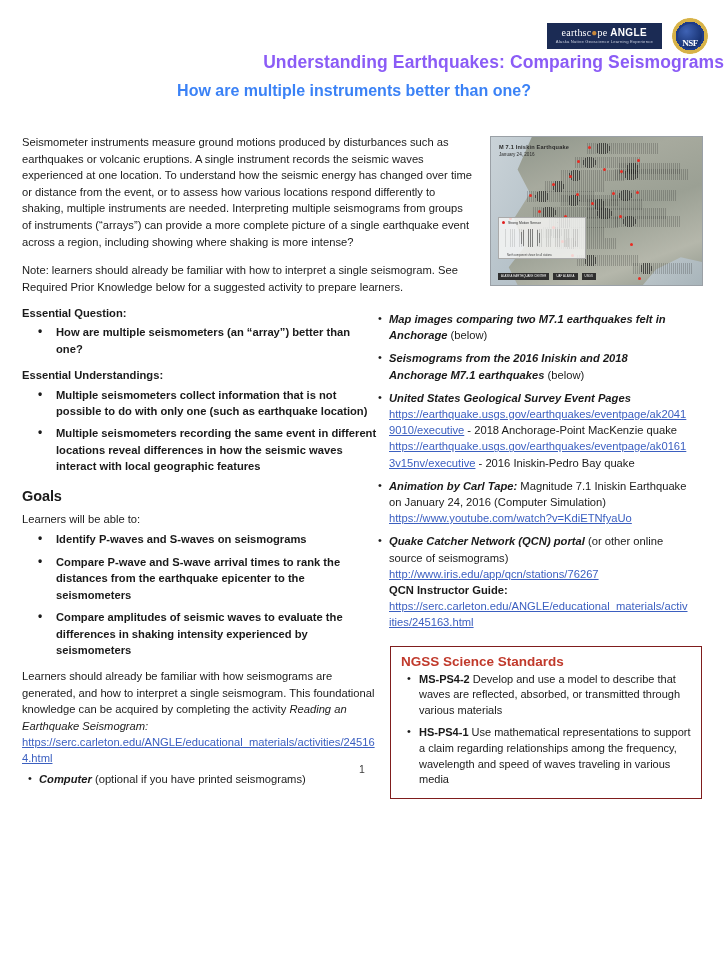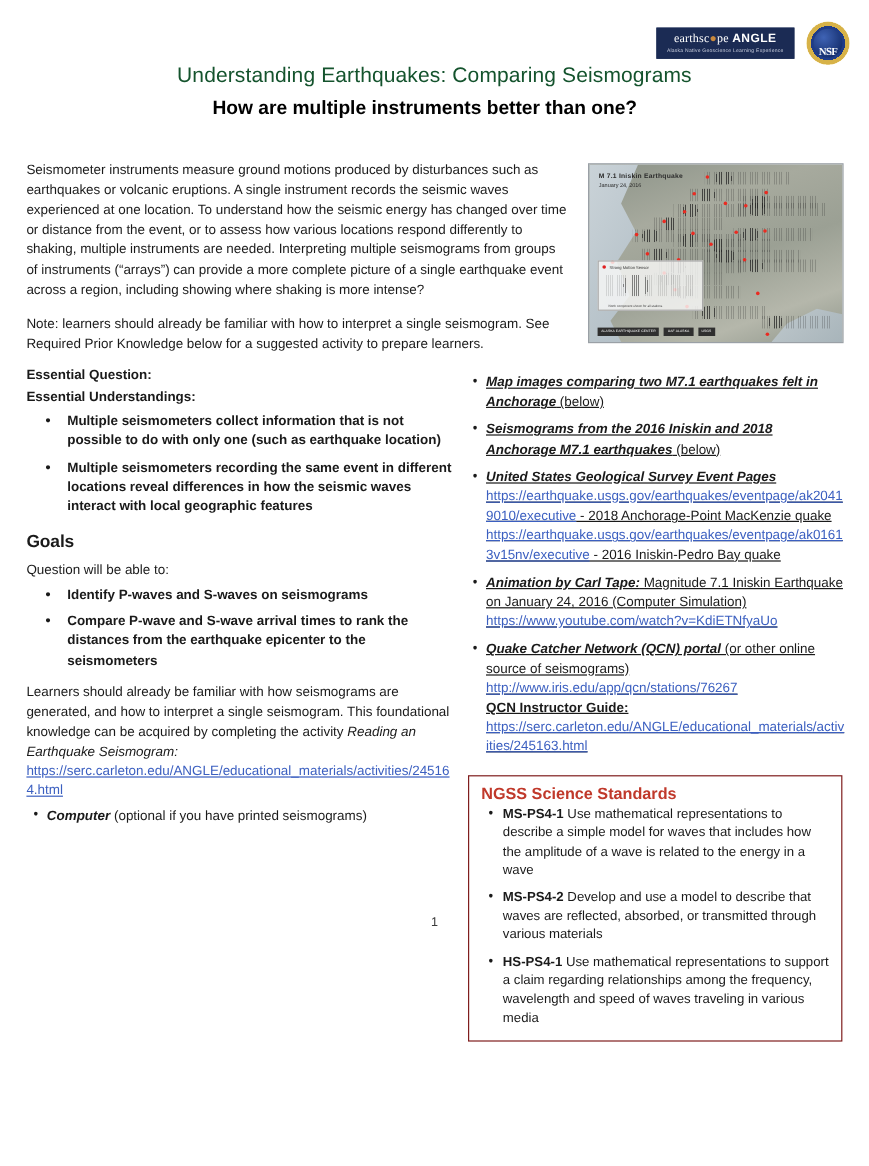--- a/index.html
+++ b/index.html
@@ -79,33 +79,33 @@
     font-size: 9px;
     font-weight: bold;
     font-family: "Liberation Serif", serif;
     letter-spacing: -0.5px;
   }
 
   .title {
     position: absolute;
     top: 52px;
     left: 0; right: 0;
-    text-align: center;
+    text-align: right;
     font-size: 17.5px;
-    color: #14532d;
-    font-weight: normal;
+    color: #8b5cf6;
+    font-weight: bold;
     letter-spacing: .1px;
   }
   .subtitle {
     position: absolute;
     top: 82px;
     left: 0; right: 16px;
     text-align: center;
     font-size: 16px;
-    color: #000000;
+    color: #3b82f6;
     font-weight: bold;
   }
 
   
   .intro {
     position: absolute;
     top: 134px;
     left: 22px;
     width: 453px;
     font-size: 11.2px;
@@ -190,25 +190,24 @@
     position: absolute;
     top: 305px;
     left: 22px;
     width: 355px;
     font-size: 11.2px;
     line-height: 16.4px;
   }
   .colR {
     position: absolute;
     top: 311px;
-    left: 388px;
+    left: 372px;
     width: 316px;
     font-size: 11.2px;
     line-height: 16.2px;
-    text-decoration: underline;
   }
 
   .lead { font-weight: bold; margin: 0 0 2px 0; }
   .plain { margin: 0 0 4px 0; }
 
   ul.b {
     margin: 3px 0 10px 0;
     padding-left: 34px;
     list-style: none;
   }
@@ -383,32 +382,36 @@
     <div class="logos">
       <span>ALASKA EARTHQUAKE CENTER</span>
       <span>UAF ALASKA</span>
       <span>USGS</span>
     </div>
   </div>
 
   <div class="colL">
 
     <div class="lead">Essential Question:</div>
+    <ul class="b">
+      <li>How are multiple seismometers (an “array”) better than one?</li>
+    </ul>
 
     <div class="lead">Essential Understandings:</div>
     <ul class="b">
       <li>Multiple seismometers collect information that is not possible to do with only one (such as earthquake location)</li>
       <li>Multiple seismometers recording the same event in different locations reveal differences in how the seismic waves interact with local geographic features</li>
     </ul>
 
     <h2 class="sec">Goals</h2>
-    <div class="plain">Question will be able to:</div>
+    <div class="plain">Learners will be able to:</div>
     <ul class="b">
       <li>Identify P-waves and S-waves on seismograms</li>
       <li>Compare P-wave and S-wave arrival times to rank the distances from the earthquake epicenter to the seismometers</li>
+      <li>Compare amplitudes of seismic waves to evaluate the differences in shaking intensity experienced by seismometers</li>
     </ul>
 
     <div class="plain"><span>Learners should already be familiar with how seismograms are generated, and how to interpret a single seismogram. This foundational knowledge can be acquired by completing the activity </span><span class="i">Reading an Earthquake Seismogram:</span><br><a class="link" href="#">https://serc.carleton.edu/ANGLE/educational_materials/activities/245164.html</a></div>
 
     <ul class="bsm">
       <li><span class="bi">Computer</span><span> (optional if you have printed seismograms)</span></li>
     </ul>
   </div>
 
   <div class="colR">
@@ -438,21 +441,20 @@
         <a class="link" href="#">http://www.iris.edu/app/qcn/stations/76267</a><br>
         <span class="b">QCN Instructor Guide:</span><br>
         <a class="link" href="#">https://serc.carleton.edu/ANGLE/educational_materials/activities/245163.html</a>
       </li>
     </ul>
   </div>
 
   <div class="ngss">
     <div class="hdr">NGSS Science Standards</div>
     <ul>
-      <li><span class="b">MS-PS4-1</span><span> Use mathematical representations to describe a simple model for waves that includes how the amplitude of a wave is related to the energy in a wave</span></li>
       <li><span class="b">MS-PS4-2</span><span> Develop and use a model to describe that waves are reflected, absorbed, or transmitted through various materials</span></li>
       <li><span class="b">HS-PS4-1</span><span> Use mathematical representations to support a claim regarding relationships among the frequency, wavelength and speed of waves traveling in various media</span></li>
     </ul>
   </div>
 
   <div class="pageno">1</div>
 
 </div>
 
 </body></html>

